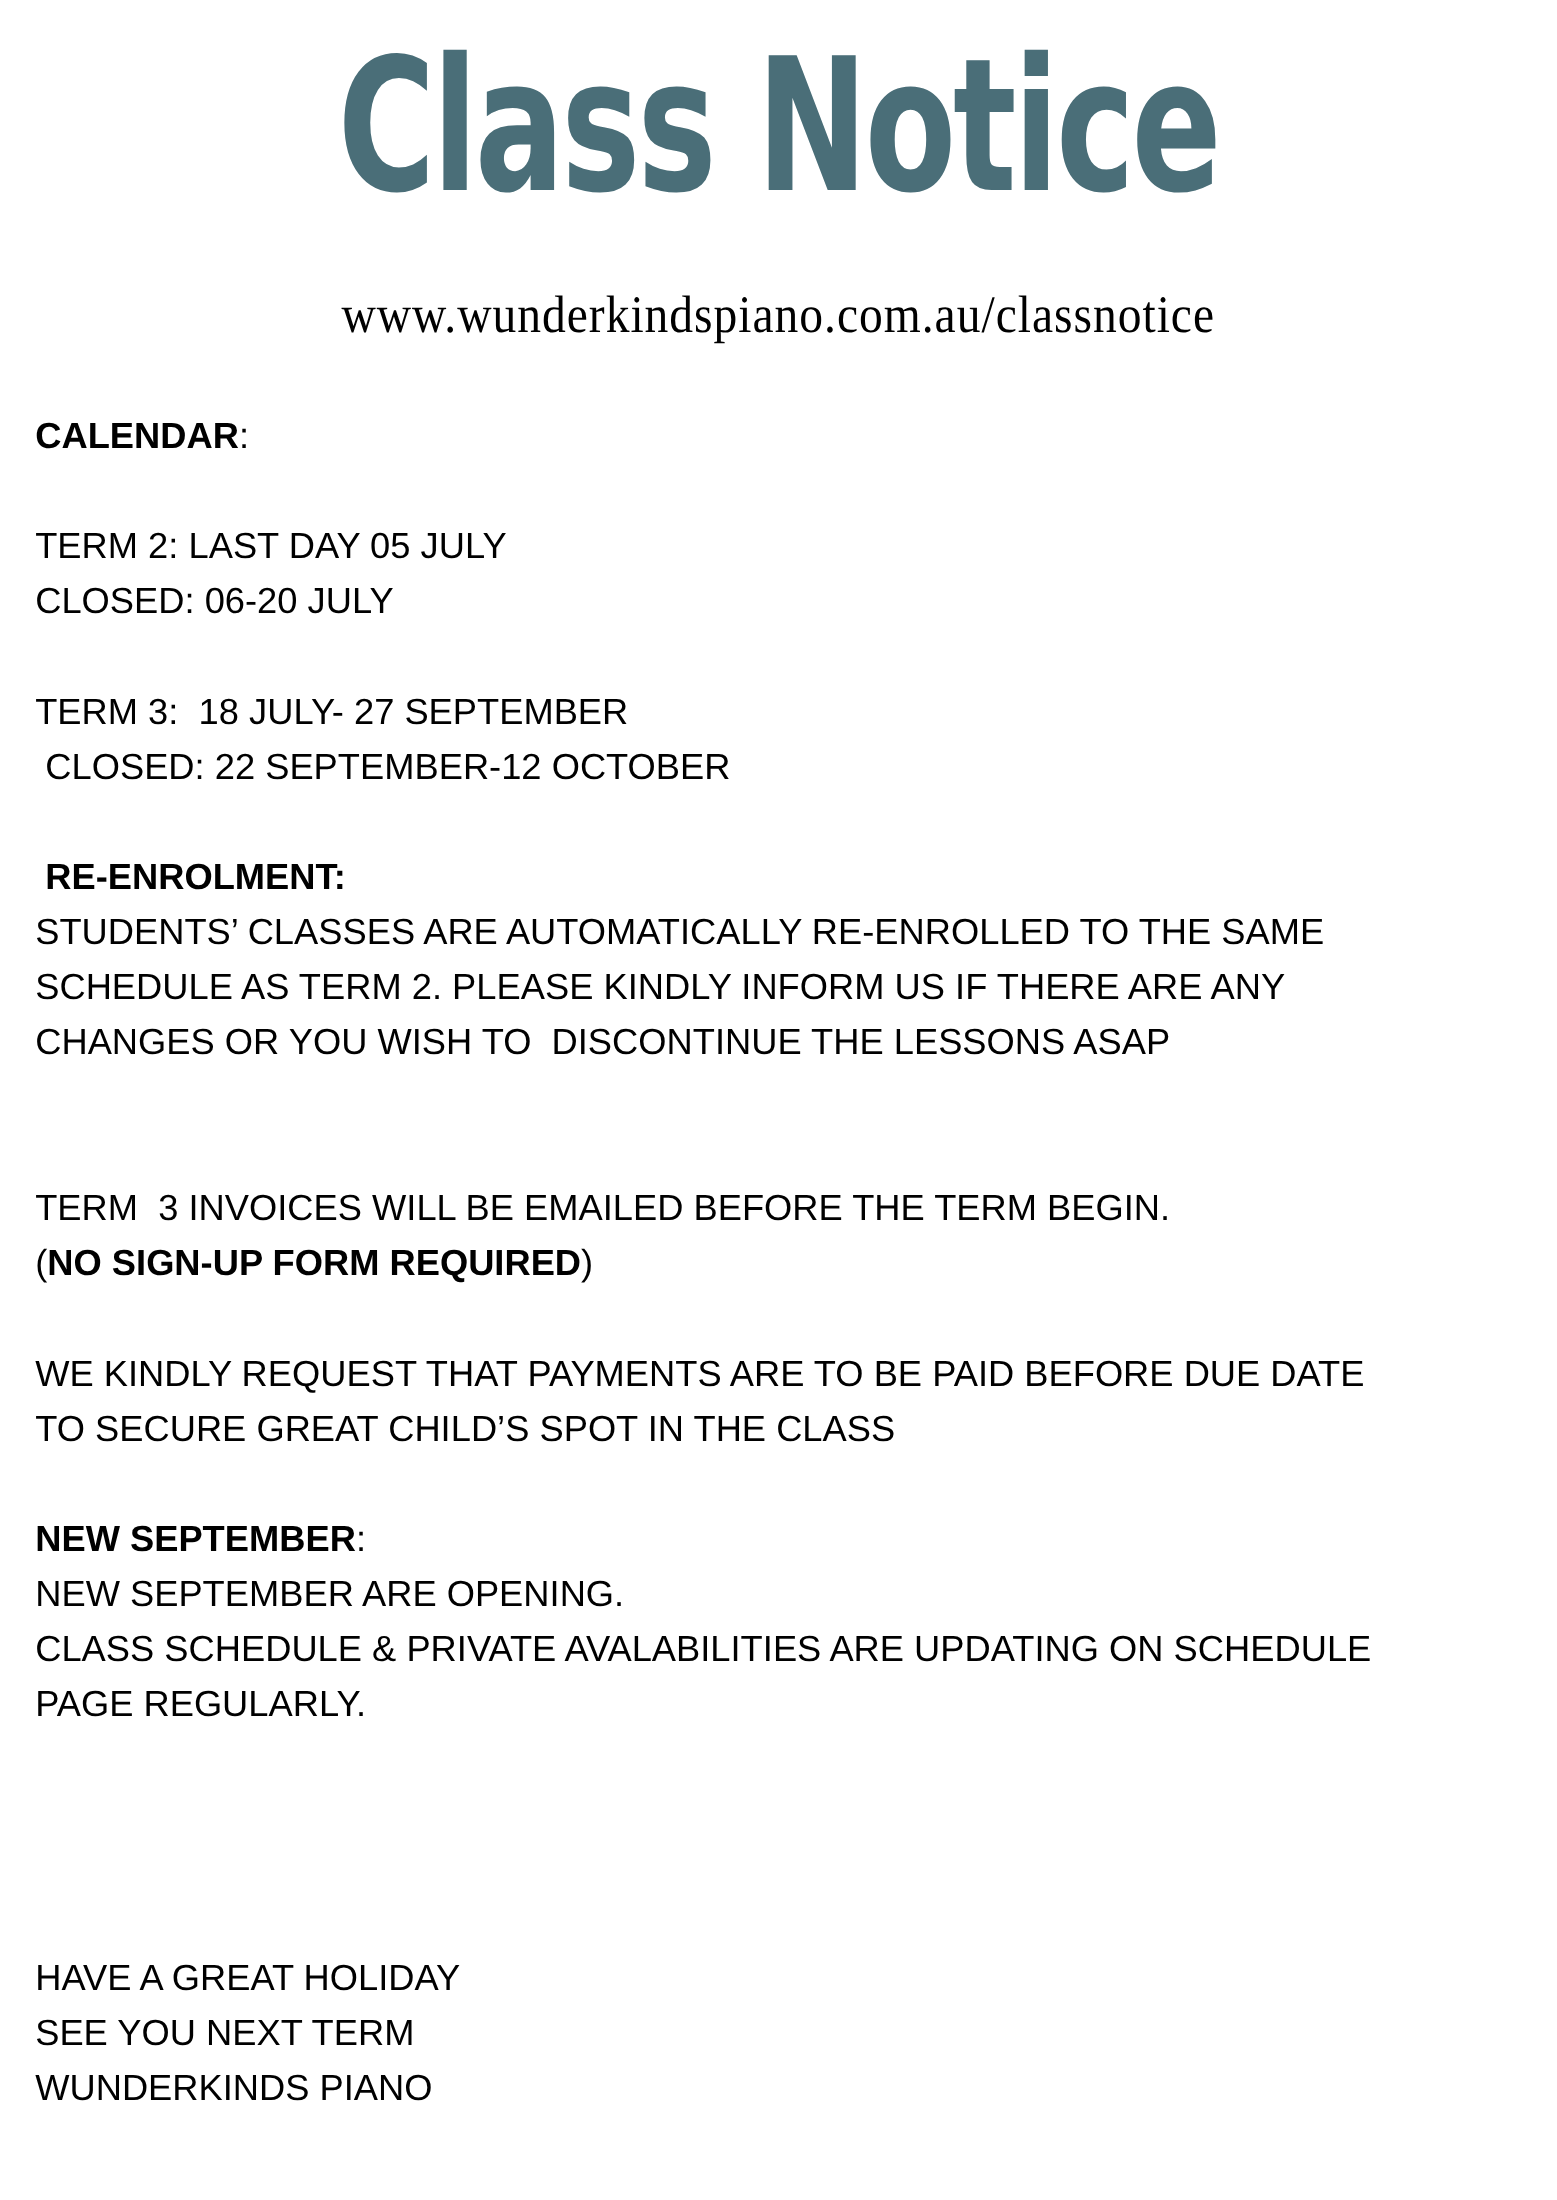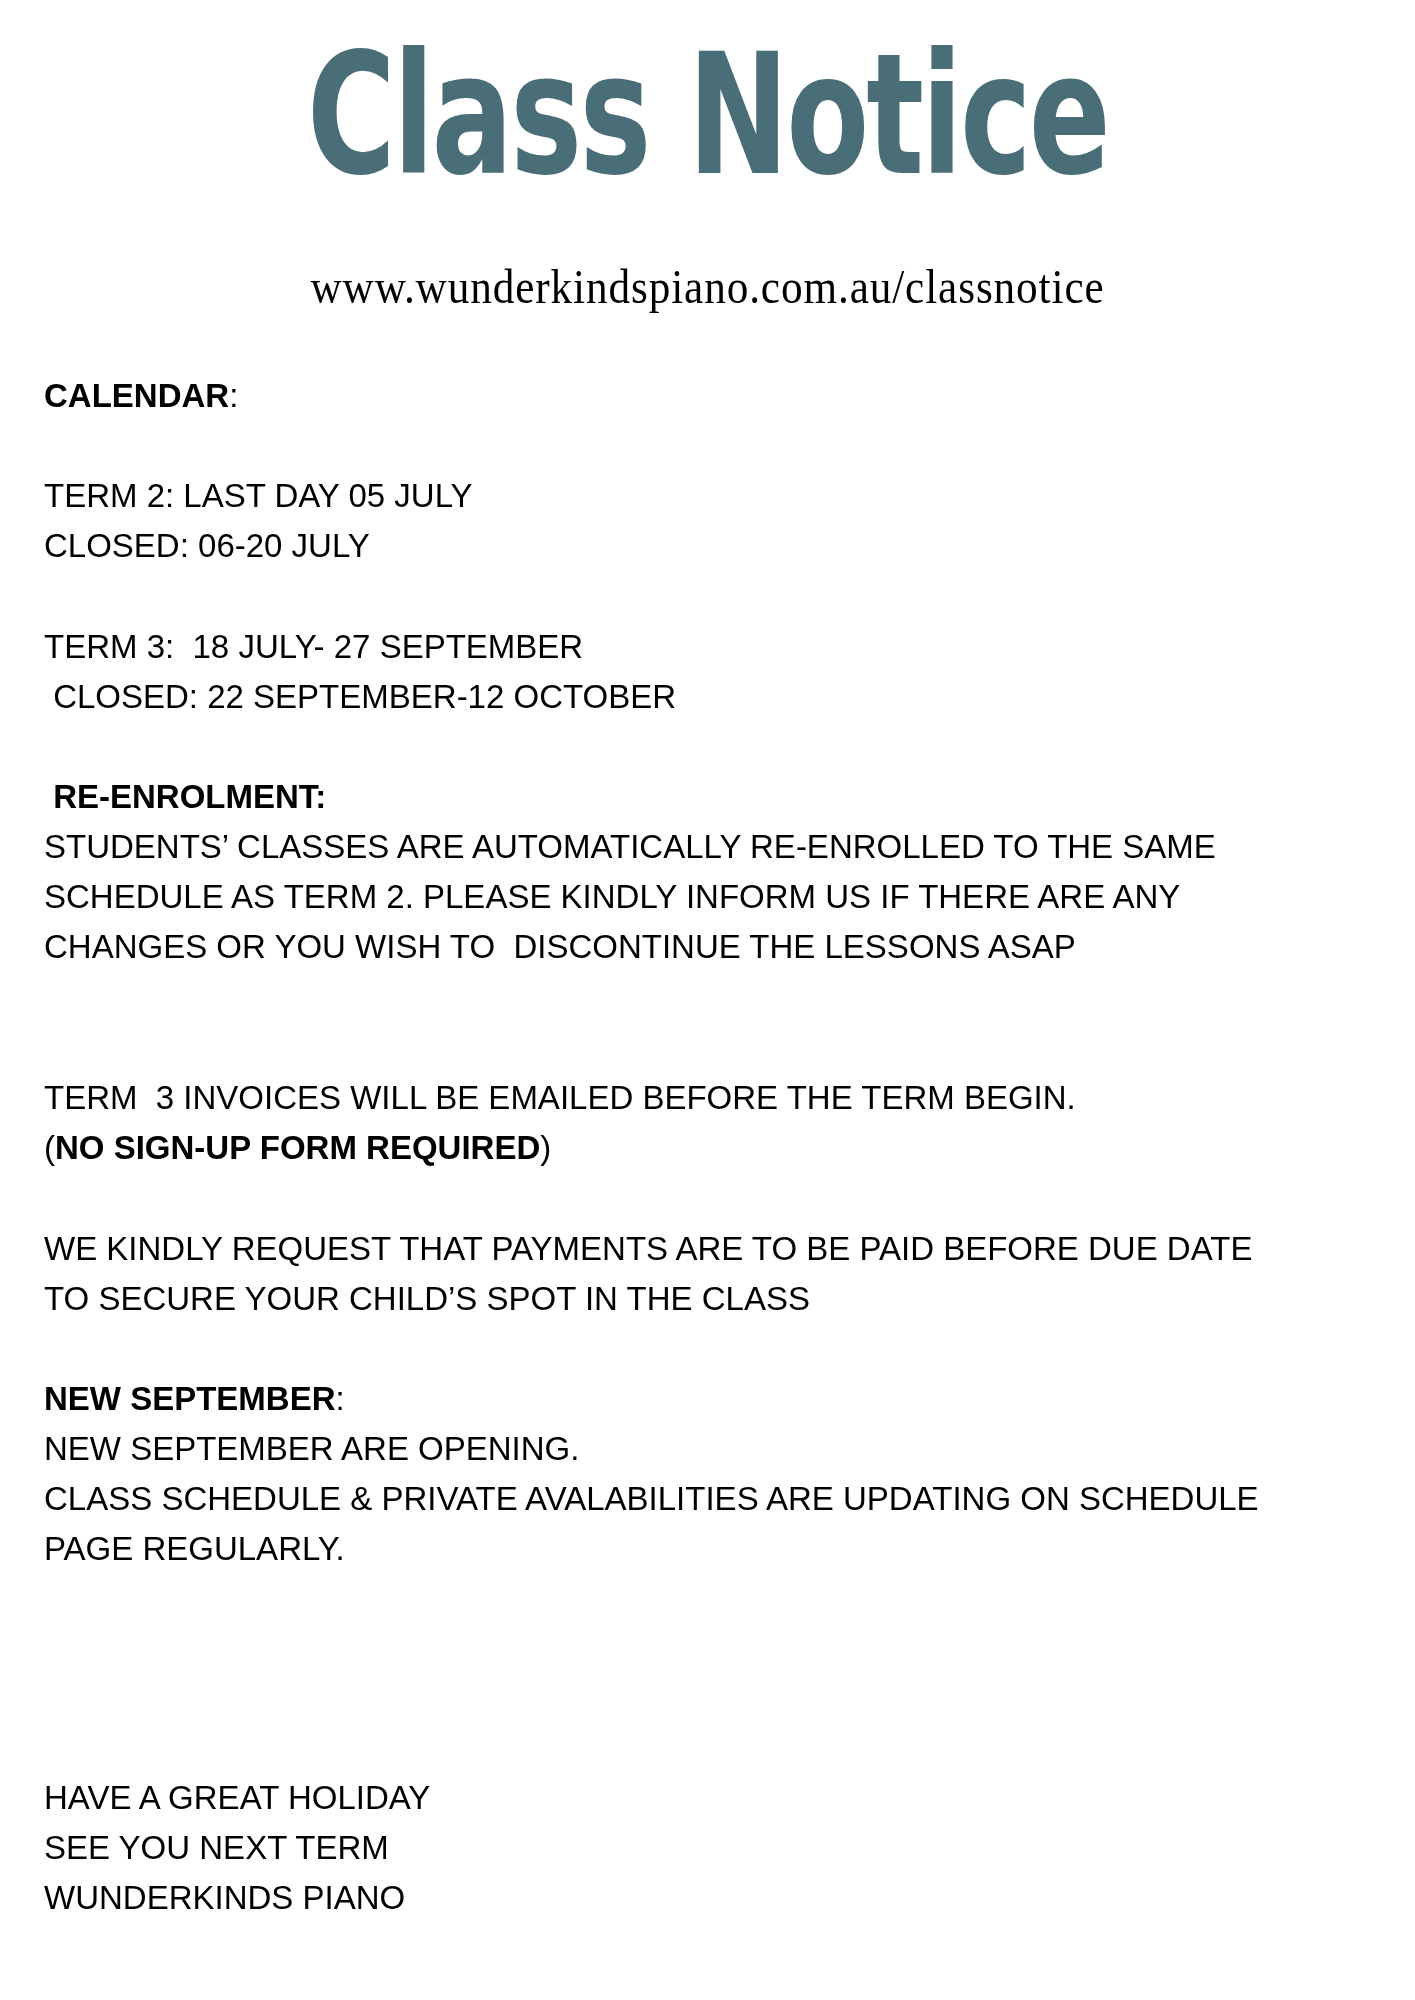--- a/index.html
+++ b/index.html
@@ -1,19 +1,19 @@
 <!DOCTYPE html>
 <html><head>
 <meta charset="utf-8">
 <style>
   html, body { margin:0; padding:0; background:#ffffff; }
   body { width:1415px; height:2000px; position:relative; overflow:hidden; font-family:"Liberation Sans", sans-serif; color:#000; }
   .title { position:absolute; left:0; width:1415px; top:10px; text-align:center; font-family:"DejaVu Sans", sans-serif; font-weight:bold; font-size:168px; letter-spacing:-4px; transform:scaleX(0.72); transform-origin:center; line-height:210px; }
   .url { position:absolute; left:0; width:1415px; top:252px; text-align:center; font-family:"Liberation Serif", serif; font-size:48px; letter-spacing:1px; line-height:70px; transform:scaleX(0.9); transform-origin:center; }
-  .line { position:absolute; left:32px; font-size:33px; line-height:40px; white-space:pre;margin-left:12px; }
+  .line { position:absolute; left:32px; font-size:33px; line-height:40px; white-space:pre; }
   b { font-weight:bold; }
 </style>
 </head>
 <body>
 
 <div class="title" style="color:#4a6e78;">Class Notice</div>
 <div class="url">www.wunderkindspiano.com.au/classnotice</div>
 
 <div class="line" style="top:376px;"><b>CALENDAR</b><span>:</span></div>
 <div class="line" style="top:476px;">TERM 2: LAST DAY 05 JULY</div>
@@ -23,21 +23,21 @@
 
 <div class="line" style="top:777px;"><b> RE-ENROLMENT:</b></div>
 <div class="line" style="top:827px;">STUDENTS’ CLASSES ARE AUTOMATICALLY RE-ENROLLED TO THE SAME</div>
 <div class="line" style="top:877px;">SCHEDULE AS TERM 2. PLEASE KINDLY INFORM US IF THERE ARE ANY</div>
 <div class="line" style="top:927px;">CHANGES OR YOU WISH TO  DISCONTINUE THE LESSONS ASAP</div>
 
 <div class="line" style="top:1078px;text-align:right;">TERM  3 INVOICES WILL BE EMAILED BEFORE THE TERM BEGIN.</div>
 <div class="line" style="top:1128px;"><span>(</span><b>NO SIGN-UP FORM REQUIRED</b><span>)</span></div>
 
 <div class="line" style="top:1229px;">WE KINDLY REQUEST THAT PAYMENTS ARE TO BE PAID BEFORE DUE DATE</div>
-<div class="line" style="top:1279px;">TO SECURE YOUR CHILD’S SPOT IN THE CLASS</div>
+<div class="line" style="top:1279px;">TO SECURE GREAT CHILD’S SPOT IN THE CLASS</div>
 
 <div class="line" style="top:1379px;"><b>NEW SEPTEMBER</b><span>:</span></div>
 <div class="line" style="top:1429px;">NEW SEPTEMBER ARE OPENING.</div>
 <div class="line" style="top:1479px;">CLASS SCHEDULE &amp; PRIVATE AVALABILITIES ARE UPDATING ON SCHEDULE</div>
 <div class="line" style="top:1529px;">PAGE REGULARLY.</div>
 
 <div class="line" style="top:1778px;">HAVE A GREAT HOLIDAY</div>
 <div class="line" style="top:1828px;">SEE YOU NEXT TERM</div>
 <div class="line" style="top:1878px;">WUNDERKINDS PIANO</div>
 

